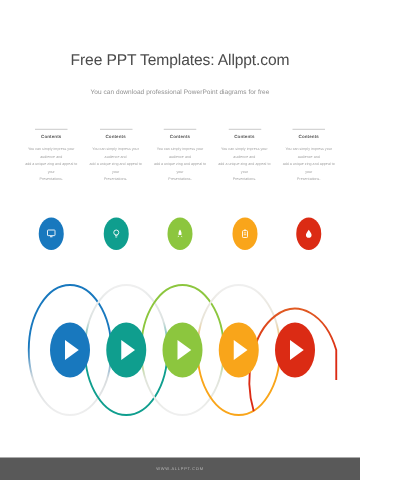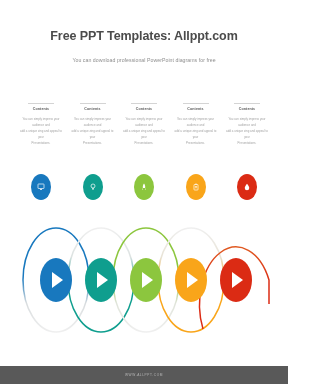--- a/index.html
+++ b/index.html
@@ -22,25 +22,25 @@
   
   #header {
     position: absolute;
     top: 26px;
     left: 0;
     width: 288px;
     text-align: center;
   }
   #slide-title {
     font-size: 12.5px;
-    font-weight: bold;
+    font-weight: normal;
     color: #4b4b4b;
     letter-spacing: -0.1px;
     line-height: 1.1;
-    margin: 4px;
+    margin: 16px;
   }
   #slide-subtitle {
     font-size: 5.2px;
     color: #8f8f8f;
     margin-top: 14px;
     letter-spacing: 0.05px;
     line-height: 1.1;
   }
 
   

